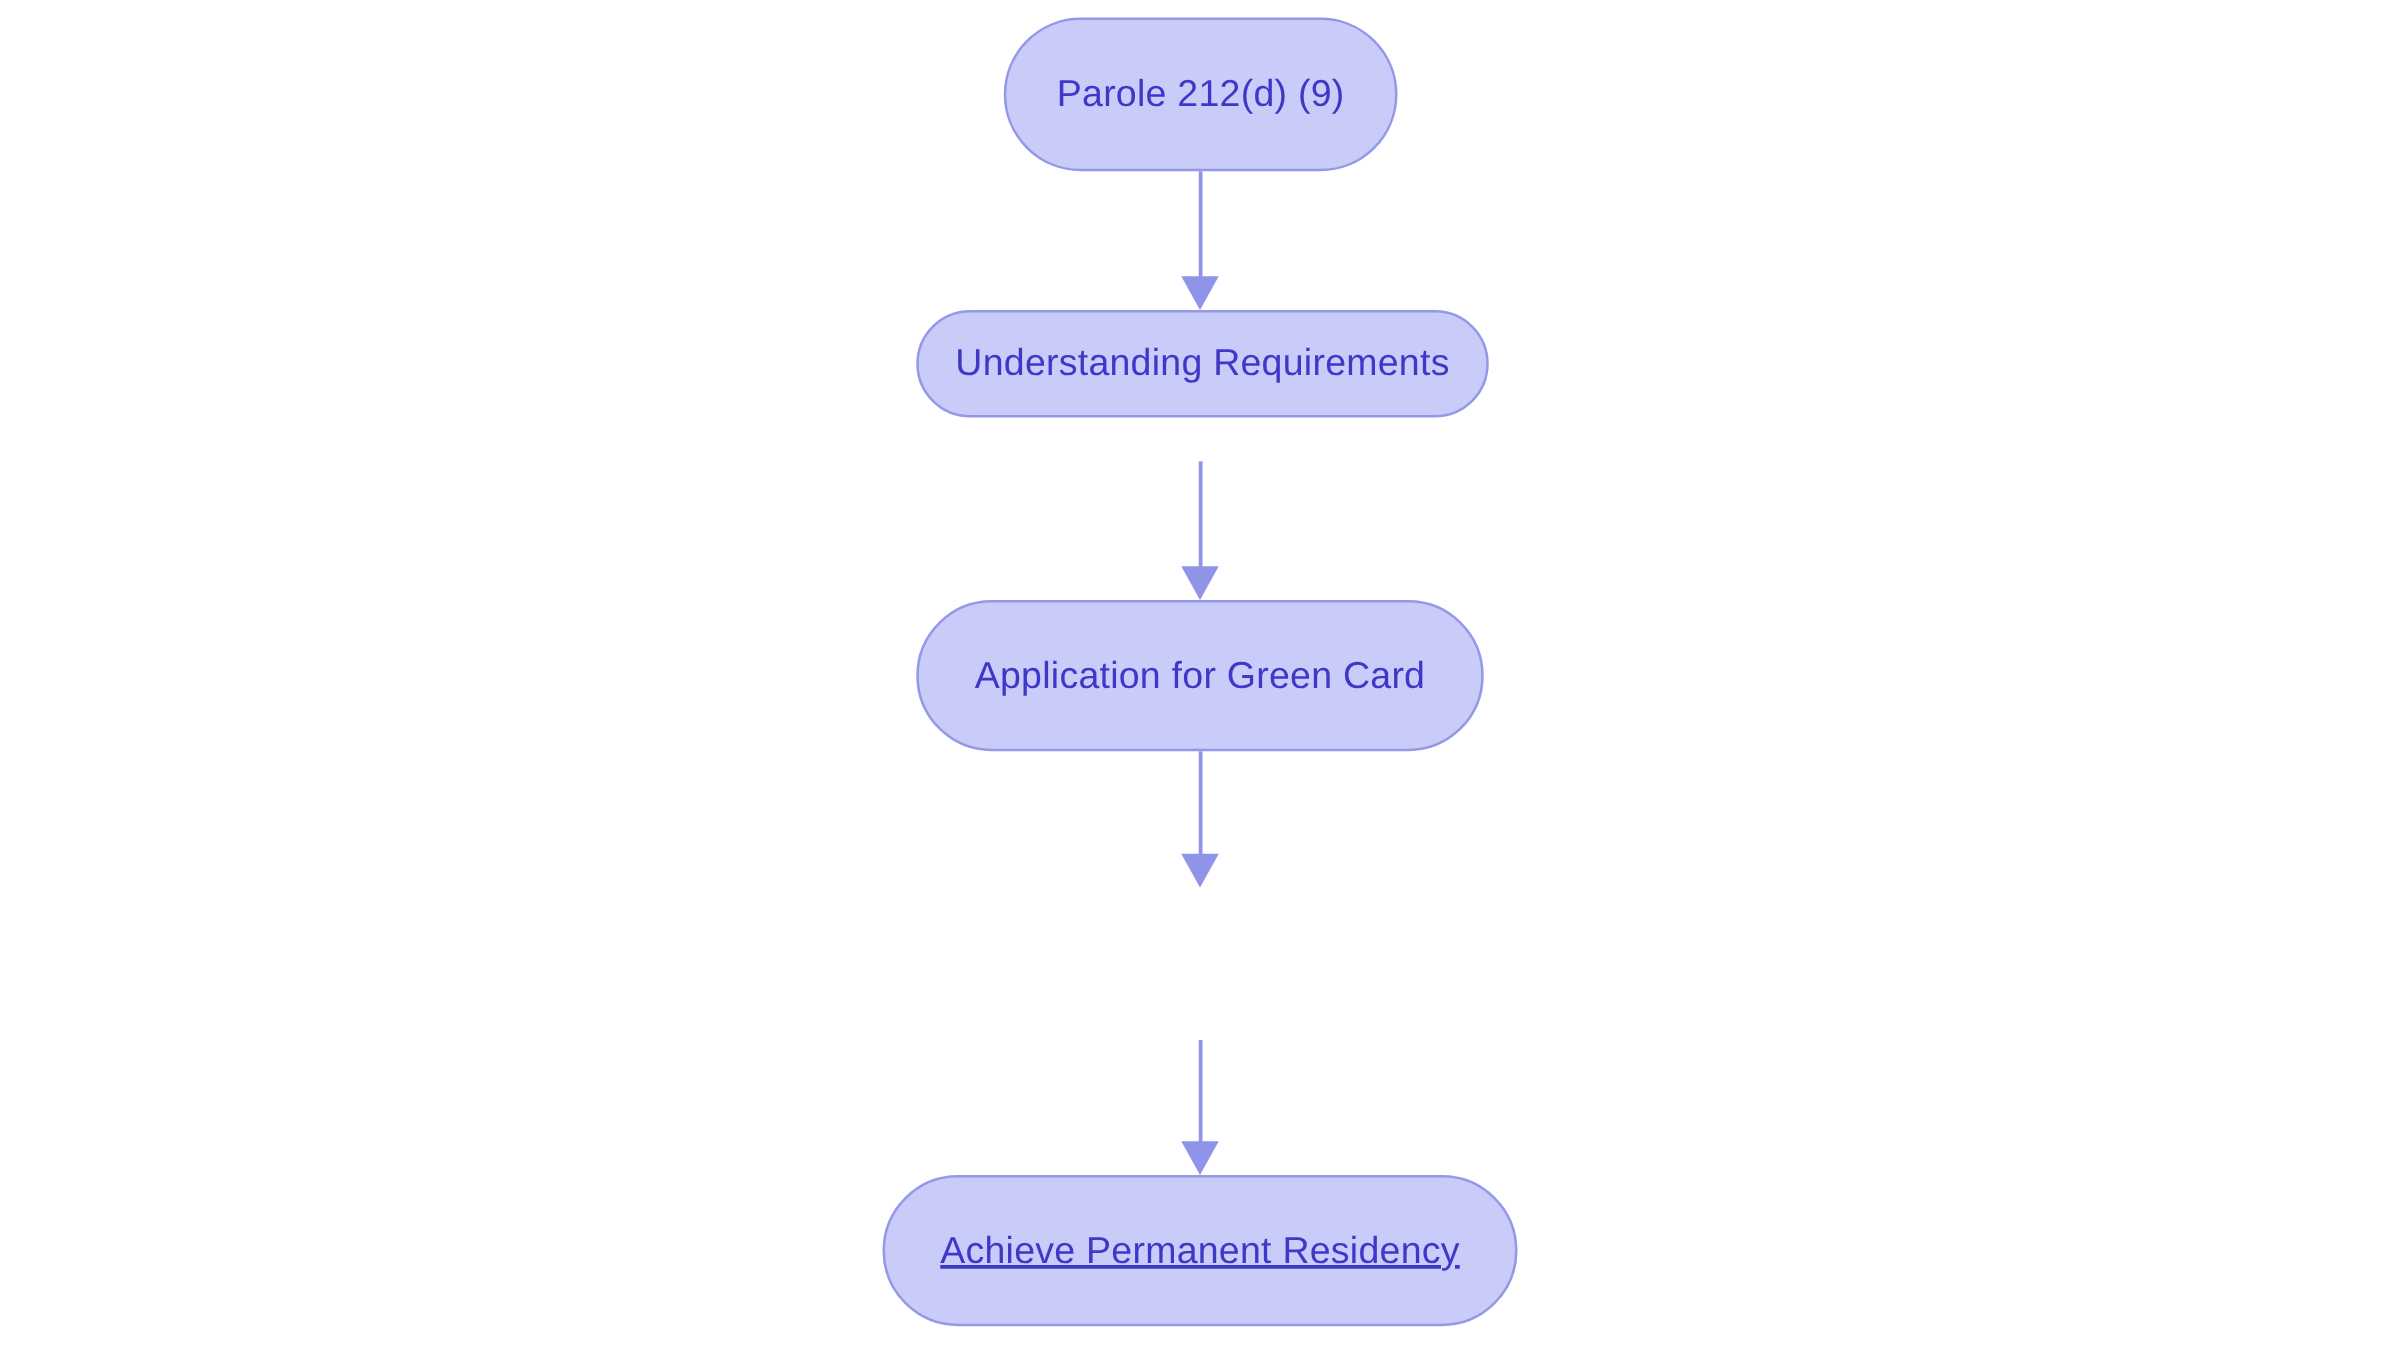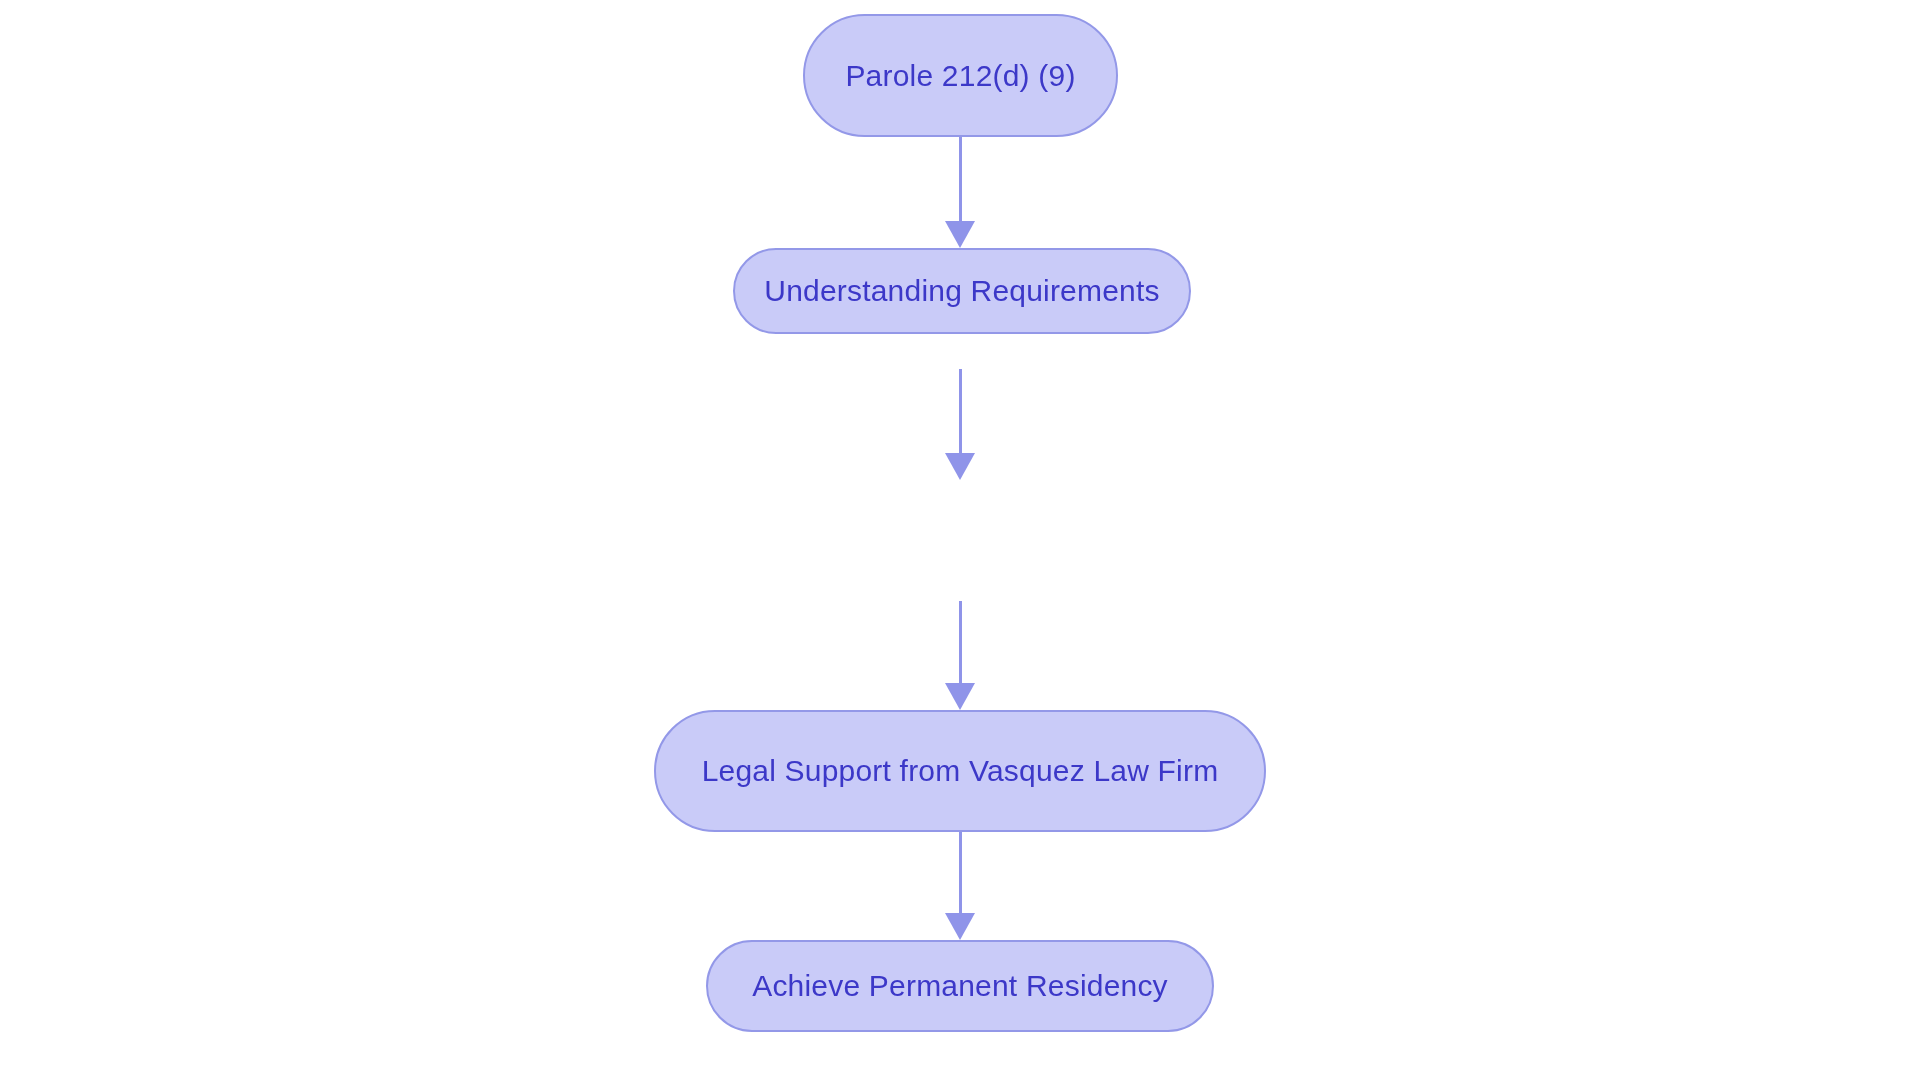--- a/index.html
+++ b/index.html
@@ -33,21 +33,21 @@
     align-items: center;
     justify-content: center;
     font-size: 30px;
     letter-spacing: 0.2px;
     white-space: nowrap;
   }
   .node-1 { left: 803px; top: 14px;  width: 315px; height: 123px; }
   .node-2 { left: 733px; top: 248px; width: 458px; height: 86px; }
   .node-3 { left: 733px; top: 480px; width: 454px; height: 121px; }
   .node-4 { left: 654px; top: 710px; width: 612px; height: 122px; }
-  .node-5 { left: 706px; top: 940px; width: 508px; height: 92px; }
+  .node-5 { left: 706px; top: 940px; width: 508px; height: 121px; text-decoration: underline; }
 
   .connector {
     position: absolute;
     left: 944px;
     width: 32px;
   }
   .connector-1 { top: 137px; height: 111px; }
   .connector-2 { top: 369px; height: 111px; }
   .connector-3 { top: 601px; height: 109px; }
   .connector-4 { top: 832px; height: 108px; }
@@ -86,29 +86,29 @@
 
   <div class="node node-2">
     <span>Understanding Requirements</span>
   </div>
 
   <div class="connector connector-2">
     <div class="line"></div>
     <div class="head"></div>
   </div>
 
+  <div class="node node-3">
+    <span>Application for Green Card</span>
+  </div>
 
   <div class="connector connector-3">
     <div class="line"></div>
     <div class="head"></div>
   </div>
 
-  <div class="node node-4">
-    <span>Legal Support from Vasquez Law Firm</span>
-  </div>
 
   <div class="connector connector-4">
     <div class="line"></div>
     <div class="head"></div>
   </div>
 
   <div class="node node-5">
     <span>Achieve Permanent Residency</span>
   </div>
 

